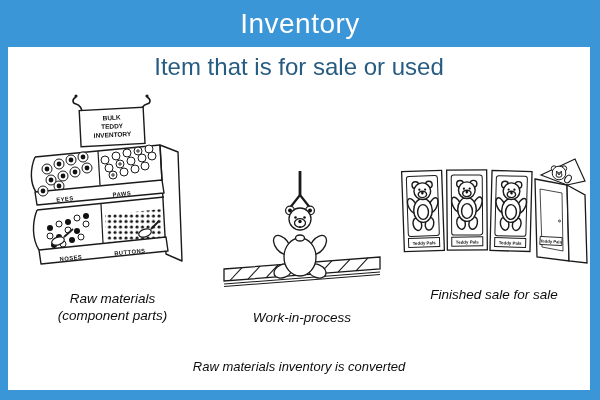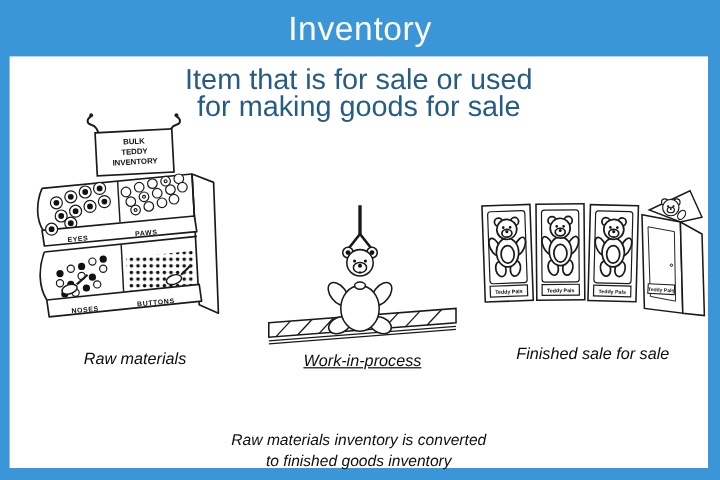--- a/index.html
+++ b/index.html
@@ -15,42 +15,41 @@
   .content{position:absolute;left:8px;top:47px;right:10px;bottom:10px;background:#ffffff;}
   .subtitle{position:absolute;top:8px;left:0;right:0;text-align:center;
     color:var(--subtitle_blue,#275C82);font-size:24px;line-height:23px;font-weight:400;}
   .figure{position:absolute;display:flex;flex-direction:column;align-items:center;}
   .fig-raw{left:17px;top:46px;width:175px;}
   .fig-wip{left:214px;top:122px;width:160px;}
   .fig-fin{left:392px;top:100px;width:188px;}
   .fig-caption{font-style:italic;font-size:13.5px;line-height:16.5px;
     color:#0d0d0d;text-align:center;white-space:nowrap;}
   .fig-raw .fig-caption{margin-top:12px;}
-  .fig-wip .fig-caption{margin-top:4px;text-decoration:underline;}
+  .fig-wip .fig-caption{margin-top:21px;}
   .fig-fin .fig-caption{margin-top:16px;}
   .footnote{position:absolute;top:311px;left:0;right:0;text-align:center;
     font-style:italic;font-size:13px;line-height:17px;color:#0d0d0d;}
   svg{display:block;}
   svg text{font-family:"Liberation Sans",sans-serif;fill:#111;}
   .lineart{stroke:var(--ink,#1A1A1A);fill:none;}
 </style>
 </head>
 <body>
 
 <div class="frame">
 
   <div class="header">
     <div class="header-title">Inventory</div>
   </div>
 
   <div class="content">
 
     <div class="subtitle">
       <div>Item that is for sale or used</div>
-      <div>for making goods for sale</div>
     </div>
 
     <div class="figure fig-raw">
       <svg width="175" height="186" viewBox="0 0 175 186">
         <defs>
           <pattern id="btnpat" width="5.5" height="5.5" patternUnits="userSpaceOnUse">
             <circle cx="2" cy="2" r="1.5" fill="#111"></circle>
           </pattern>
         </defs>
 
@@ -177,20 +176,21 @@
             <ellipse cx="120" cy="140" rx="6.5" ry="3.8" transform="rotate(-18 120 140)" fill="#fff" stroke="#1A1A1A" stroke-width="1.2"></ellipse>
           </g>
 
           <polygon points="14,157 141,144 143,158 16,171" fill="#fff" stroke="#1A1A1A" stroke-width="1.4"></polygon>
           <text x="46" y="167" font-size="5.8" font-weight="bold" text-anchor="middle" letter-spacing="0.5" transform="rotate(-5.5 46 166)">NOSES</text>
           <text x="105" y="161" font-size="5.8" font-weight="bold" text-anchor="middle" letter-spacing="0.5" transform="rotate(-5.5 105 160)">BUTTONS</text>
         </g>
       </svg>
       <div class="fig-caption">
         <div>Raw materials</div>
+        <div>(component parts)</div>
       </div>
     </div>
 
     <div class="figure fig-wip">
       <svg width="160" height="120" viewBox="0 0 160 120">
 
         <g>
           <polygon points="2,100 158,88 158,100 2,112" fill="#fff" stroke="#1A1A1A" stroke-width="1.3"></polygon>
           <line x1="20" y1="98.6" x2="8" y2="111.5" class="lineart" stroke-width="1.1"></line>
           <line x1="38" y1="97.2" x2="26" y2="110.2" class="lineart" stroke-width="1.1"></line>
@@ -299,17 +299,16 @@
             <rect x="5" y="72" width="22" height="8" transform="rotate(3 16 76)" fill="#fff" stroke="#1A1A1A" stroke-width="0.9"></rect>
             <text x="16" y="78" font-size="4.2" font-weight="bold" text-anchor="middle" transform="rotate(3 16 76)">Teddy Pals</text>
           </g>
         </g>
       </svg>
       <div class="fig-caption">Finished sale for sale</div>
     </div>
 
     <div class="footnote">
       <div>Raw materials inventory is converted</div>
-      <div>to finished goods inventory</div>
     </div>
 
   </div>
 </div>
 
 </body></html>

